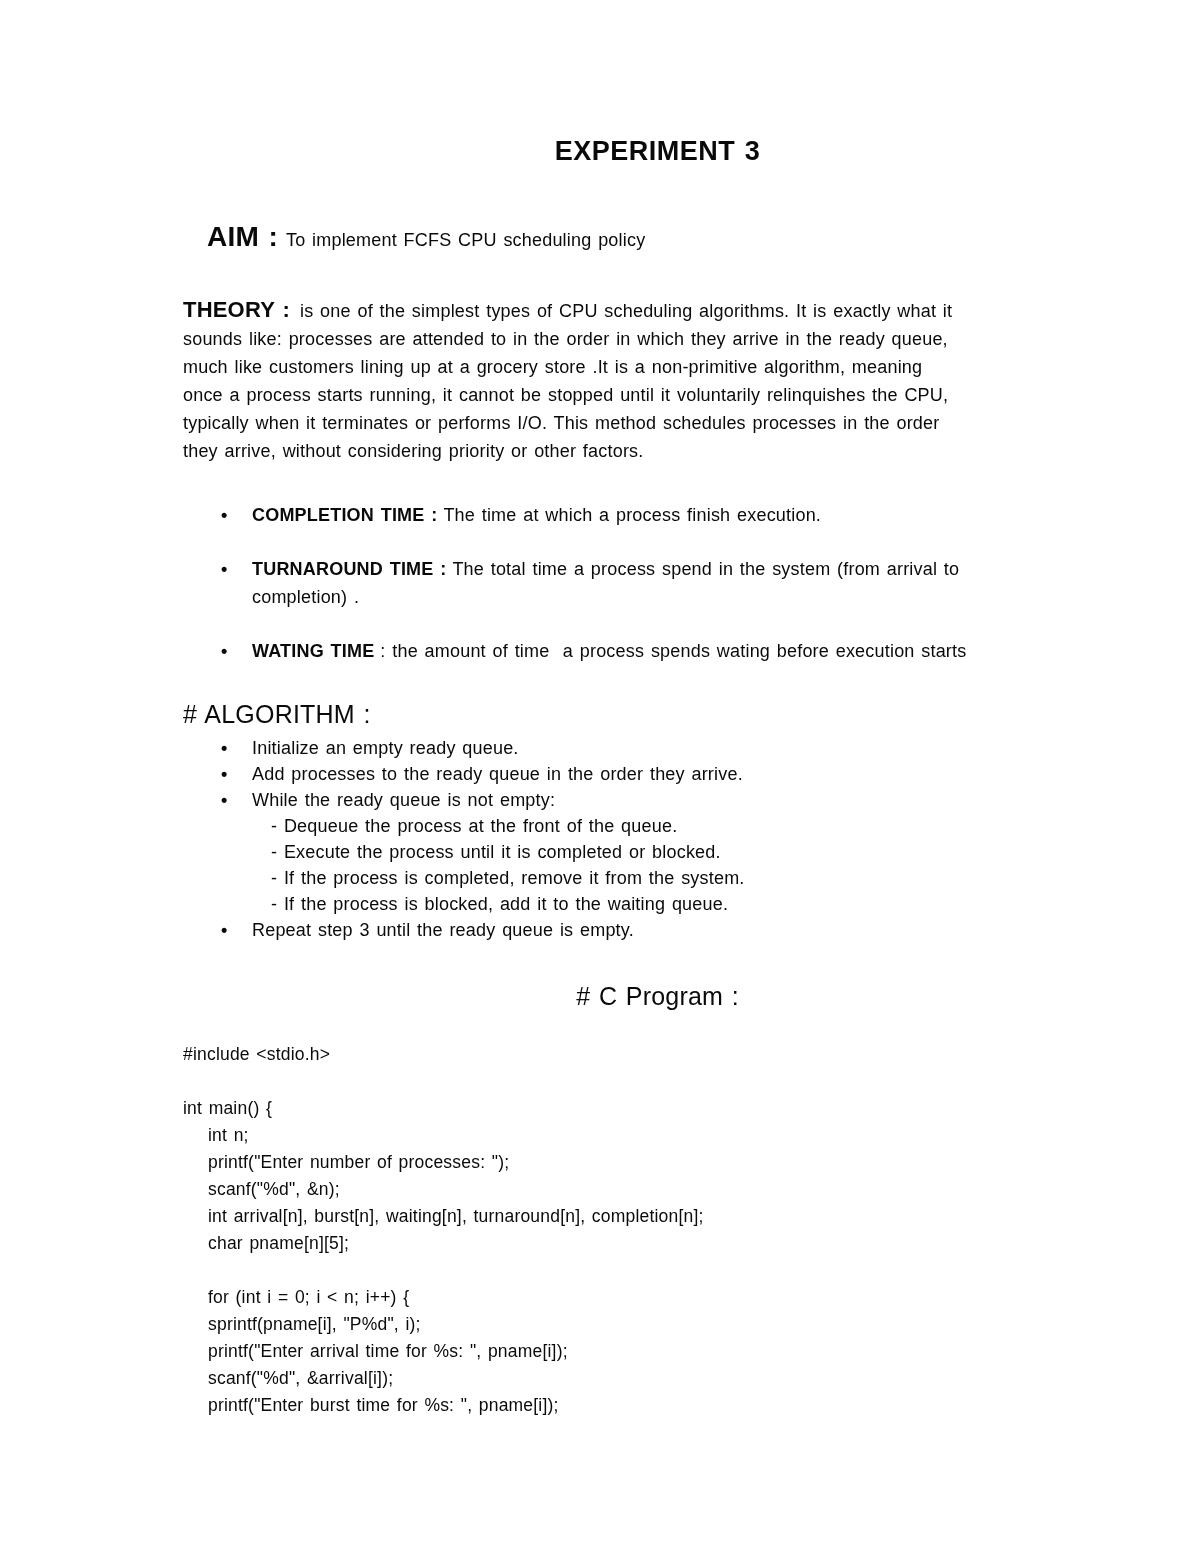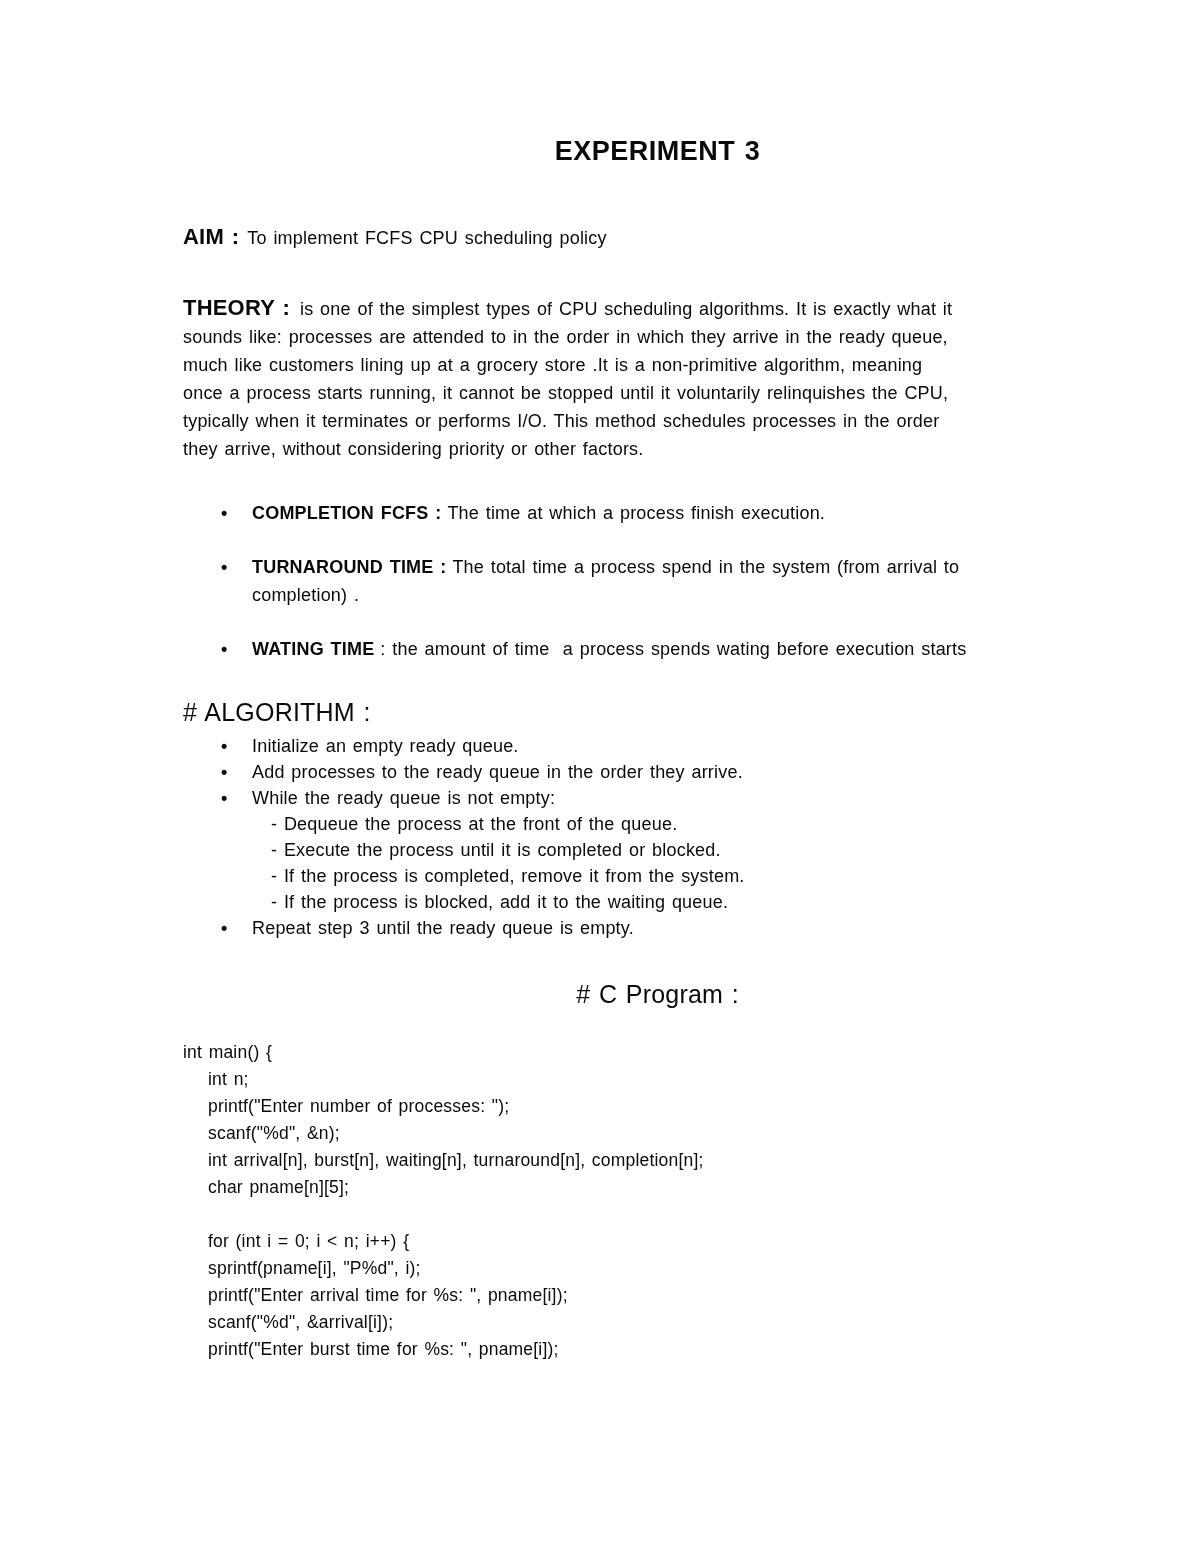--- a/index.html
+++ b/index.html
@@ -21,21 +21,21 @@
   }
   .title {
     margin: 0;
     font-size: 27px;
     line-height: 32px;
     font-weight: bold;
     text-align: center;
     letter-spacing: 0.5px;
   }
   .aim { margin: 56px 0 0 0; }
-  .aim b { font-size: 22px; margin-right: 8px; }
+  .aim b { font-size: 28px; margin-right: 8px; margin-left: 24px; }
   .theory { margin: 42px 0 0 0; }
   .theory b { font-size: 22px; margin-right: 10px; }
   .prewrap { white-space: pre-wrap; }
   .defs { margin: 36px 0 0 38px; }
   .def-item { display: flex; margin-bottom: 26px; }
   .def-item:last-child { margin-bottom: 0; }
   .bullet-cell { flex: none; width: 31px; font-weight: bold; }
   .def-text b { margin-right: 6px; }
   .section-heading {
     margin: 34px 0 0 0;
@@ -65,21 +65,21 @@
   <p class="theory"><b>THEORY :</b><span class="prewrap">is one of the simplest types of CPU scheduling algorithms. It is exactly what it
 sounds like: processes are attended to in the order in which they arrive in the ready queue,
 much like customers lining up at a grocery store .It is a non-primitive algorithm, meaning
 once a process starts running, it cannot be stopped until it voluntarily relinquishes the CPU,
 typically when it terminates or performs I/O. This method schedules processes in the order
 they arrive, without considering priority or other factors.</span></p>
 
   <div class="defs">
     <div class="def-item">
       <span class="bullet-cell">•</span>
-      <span class="def-text"><b>COMPLETION FCFS :</b><span class="prewrap">The time at which a process finish execution.</span></span>
+      <span class="def-text"><b>COMPLETION TIME :</b><span class="prewrap">The time at which a process finish execution.</span></span>
     </div>
     <div class="def-item">
       <span class="bullet-cell">•</span>
       <span class="def-text"><b>TURNAROUND TIME :</b><span class="prewrap">The total time a process spend in the system (from arrival to
 completion) .</span></span>
     </div>
     <div class="def-item">
       <span class="bullet-cell">•</span>
       <span class="def-text"><b>WATING TIME</b><span class="prewrap">: the amount of time  a process spends wating before execution starts</span></span>
     </div>
@@ -114,20 +114,21 @@
     </div>
     <div class="step-row">
       <span class="bullet-cell">•</span>
       <span>Repeat step 3 until the ready queue is empty.</span>
     </div>
   </div>
 
   <h2 class="section-heading cprog-heading"># C Program :</h2>
 
   <div class="code">
+    <div class="code-line">#include &lt;stdio.h&gt;</div>
     <div class="code-line gap-above">int main() {</div>
     <div class="code-line indent">int n;</div>
     <div class="code-line indent">printf("Enter number of processes: ");</div>
     <div class="code-line indent">scanf("%d", &amp;n);</div>
     <div class="code-line indent">int arrival[n], burst[n], waiting[n], turnaround[n], completion[n];</div>
     <div class="code-line indent">char pname[n][5];</div>
     <div class="code-line indent gap-above">for (int i = 0; i &lt; n; i++) {</div>
     <div class="code-line indent">sprintf(pname[i], "P%d", i);</div>
     <div class="code-line indent">printf("Enter arrival time for %s: ", pname[i]);</div>
     <div class="code-line indent">scanf("%d", &amp;arrival[i]);</div>

